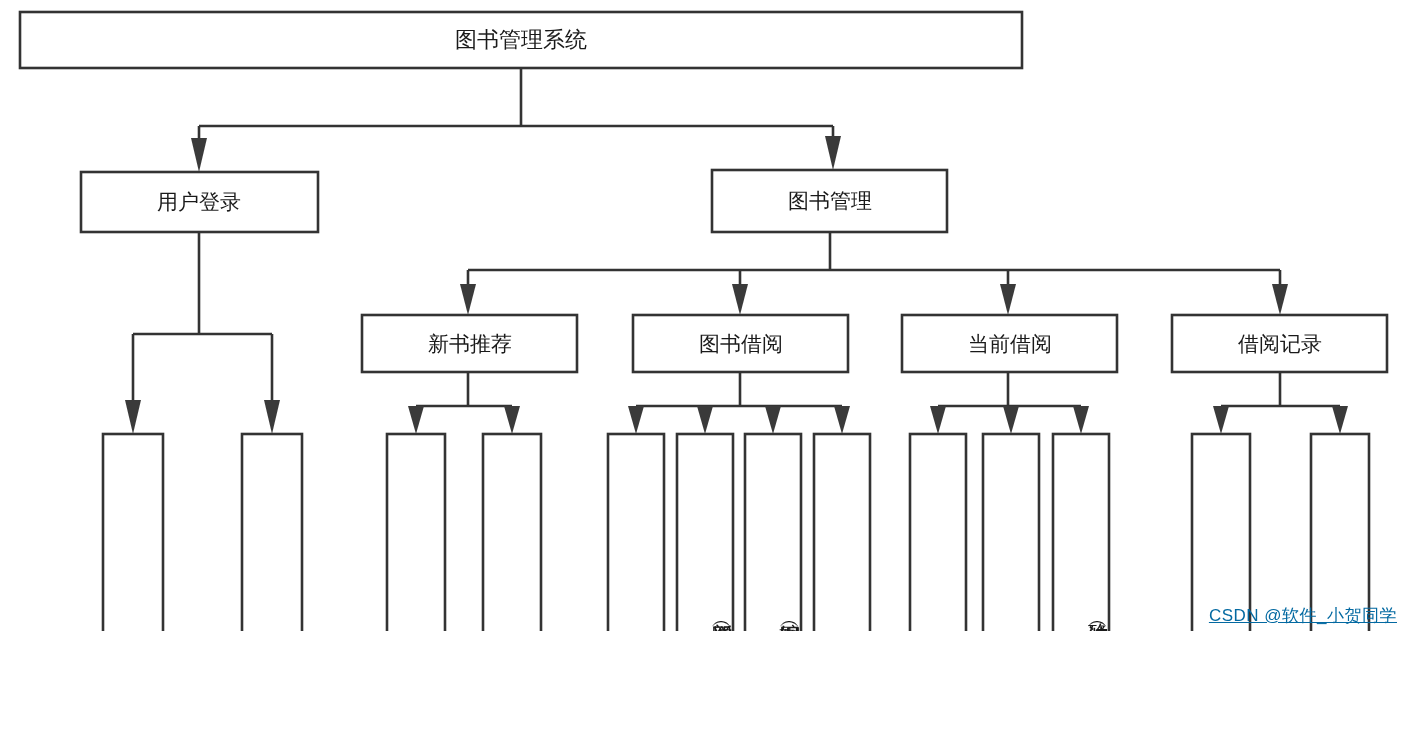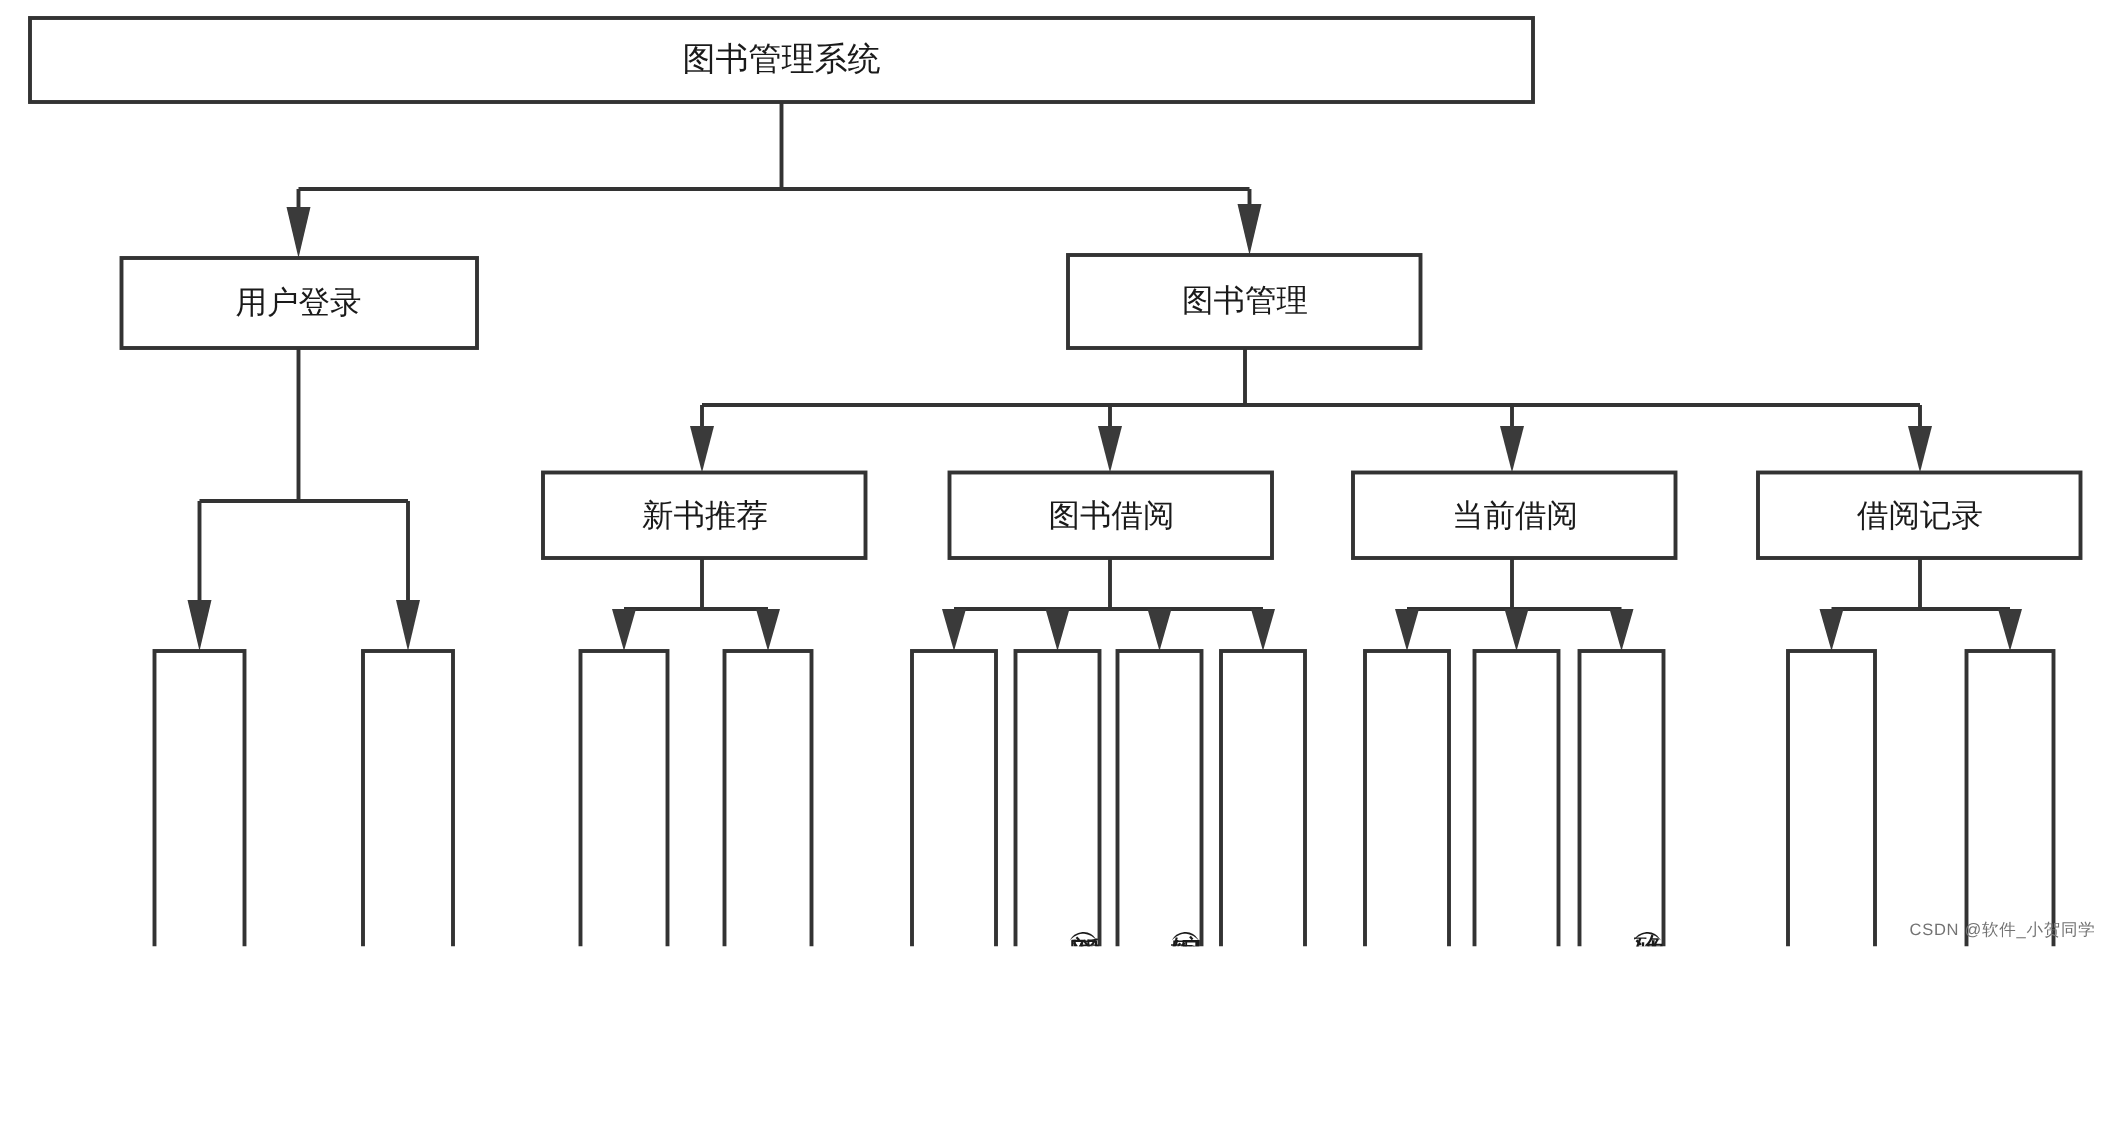--- a/index.html
+++ b/index.html
@@ -68,24 +68,25 @@
     color: #1a1a1a;
     letter-spacing: 2px;
     white-space: nowrap;
     pointer-events: none;
   }
   .watermark {
     position: absolute;
     right: 8px;
     bottom: 4px;
     font-family: "Liberation Sans", "DejaVu Sans", sans-serif;
-    font-size: 11px;
-    color: #737373;
+    font-size: 17px;
+    color: #0369a1;
     letter-spacing: 0.5px;
     white-space: nowrap;
+    text-decoration: underline;
   }
 </style>
 </head>
 <body>
 
 <div id="diagram-root">
 
   <svg class="diagram-canvas" viewBox="0 0 1405 747" xmlns="http://www.w3.org/2000/svg">
 
     <g>

